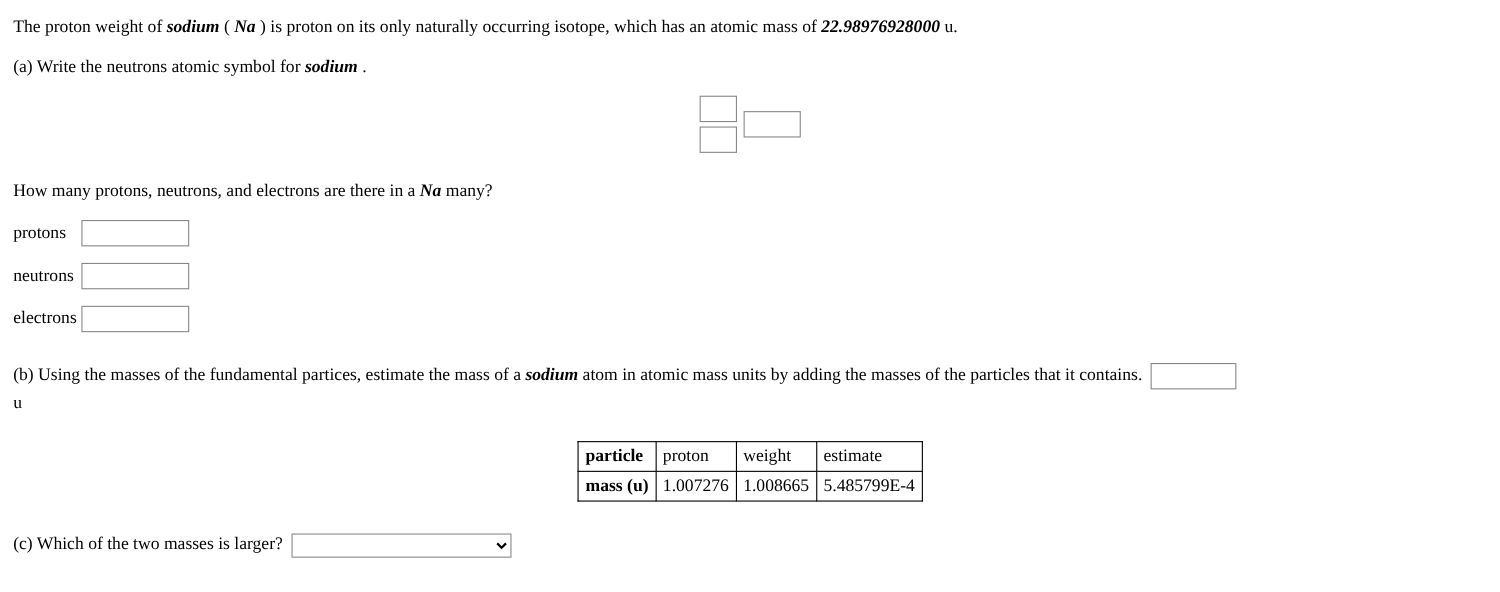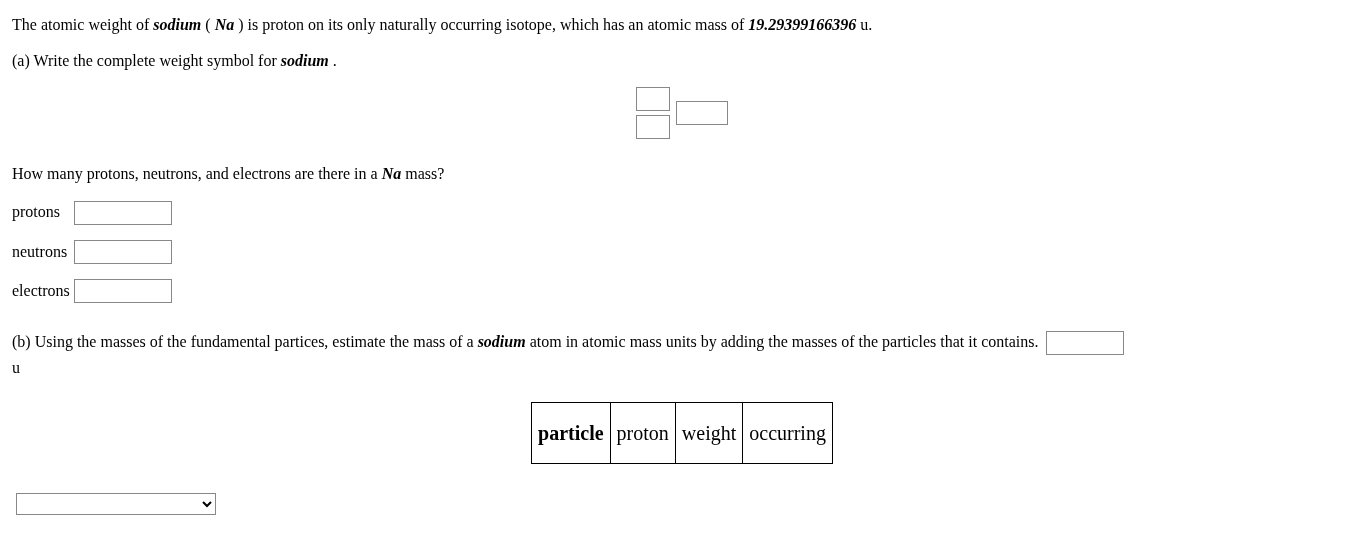--- a/index.html
+++ b/index.html
@@ -74,23 +74,23 @@
       padding: 1px 3px;
       vertical-align: middle;
       margin-left: 4px;
     }
     .mass-table {
       border-collapse: collapse;
       margin: 22px auto 28px auto;
     }
     .mass-table td {
       border: 1px solid #000;
-      padding: 16px 6px;
+      padding: 2px 6px;
       text-align: left;
-      font-size: 20px;
+      font-size: 16px;
     }
     .mass-table .hdr {
       font-weight: bold;
     }
     .select-input {
       width: 200px;
       height: 22px;
       border: 1px solid #888;
       font-family: inherit;
       font-size: 14px;
@@ -102,39 +102,39 @@
       margin-top: 28px;
     }
     .u-unit {
       margin-top: 2px;
     }
   </style>
 </head>
 <body>
 
 <div class="para">
-  <span>The atomic weight of </span><span class="bold">sodium</span><span> ( </span><span class="bold">Na</span><span> ) is proton on its only naturally occurring isotope, which has an atomic mass of </span><span class="bold">19.29399166396</span><span> u.</span>
+  <span>The proton weight of </span><span class="bold">sodium</span><span> ( </span><span class="bold">Na</span><span> ) is proton on its only naturally occurring isotope, which has an atomic mass of </span><span class="bold">22.98976928000</span><span> u.</span>
 </div>
 
 <div class="para">
-  <span>(a) Write the complete weight symbol for </span><span class="bold">sodium</span><span> .</span>
+  <span>(a) Write the neutrons atomic symbol for </span><span class="bold">sodium</span><span> .</span>
 </div>
 
 <div class="symbol-block">
   <div class="symbol-wrap">
     <div class="symbol-col">
       <input class="small-input" type="text" value="" style="">
       <input class="small-input" type="text" value="" style="">
     </div>
     <input class="sym-input" type="text" value="" style="">
   </div>
 </div>
 
 <div class="para">
-  <span>How many protons, neutrons, and electrons are there in a </span><span class="bold">Na</span><span> mass?</span>
+  <span>How many protons, neutrons, and electrons are there in a </span><span class="bold">Na</span><span> many?</span>
 </div>
 
 <div class="subq-row">
   <span class="label-text">protons</span>
   <input class="row-input" type="text" value="" style="">
 </div>
 <div class="subq-row">
   <span class="label-text">neutrons</span>
   <input class="row-input" type="text" value="" style="">
 </div>
@@ -148,22 +148,29 @@
   <input class="inline-input" type="text" value="" style="">
   <div class="u-unit"><span>u</span></div>
 </div>
 
 <table class="mass-table">
   <tbody>
       <tr>
     <td class="hdr">particle</td>
     <td>proton</td>
     <td>weight</td>
-    <td>occurring</td>
+    <td>estimate</td>
+  </tr>
+  <tr>
+    <td class="hdr">mass (u)</td>
+    <td>1.007276</td>
+    <td>1.008665</td>
+    <td>5.485799E-4</td>
   </tr>
 </tbody>
   </table>
 
 <div class="para">
+  <span>(c) Which of the two masses is larger?</span>
   <select class="select-input" value="">
     <option></option>
   </select>
 </div>
 
 </body></html>

